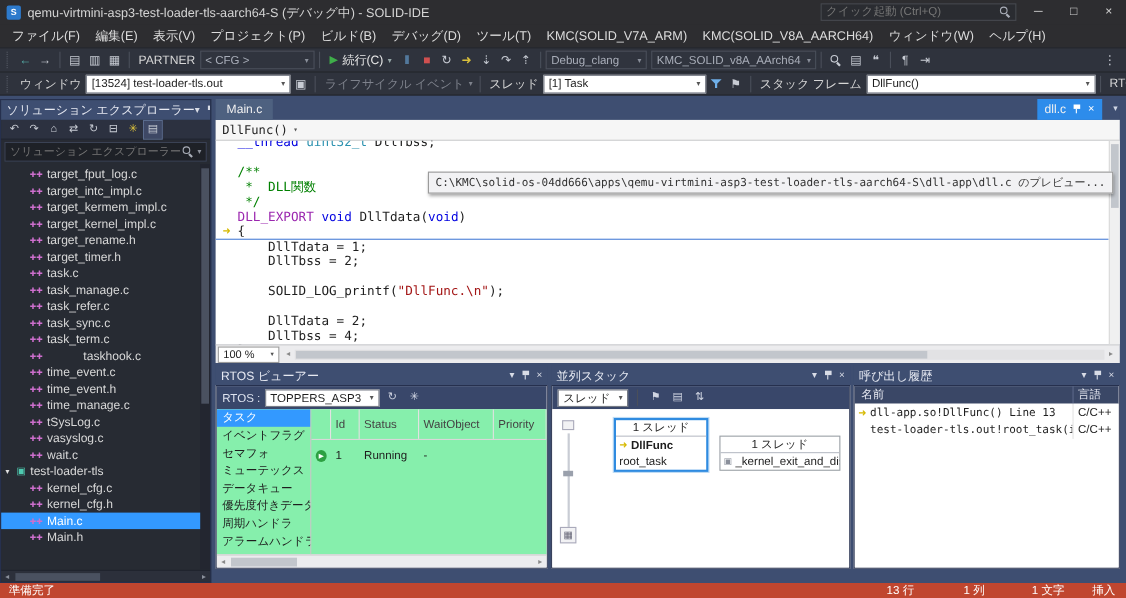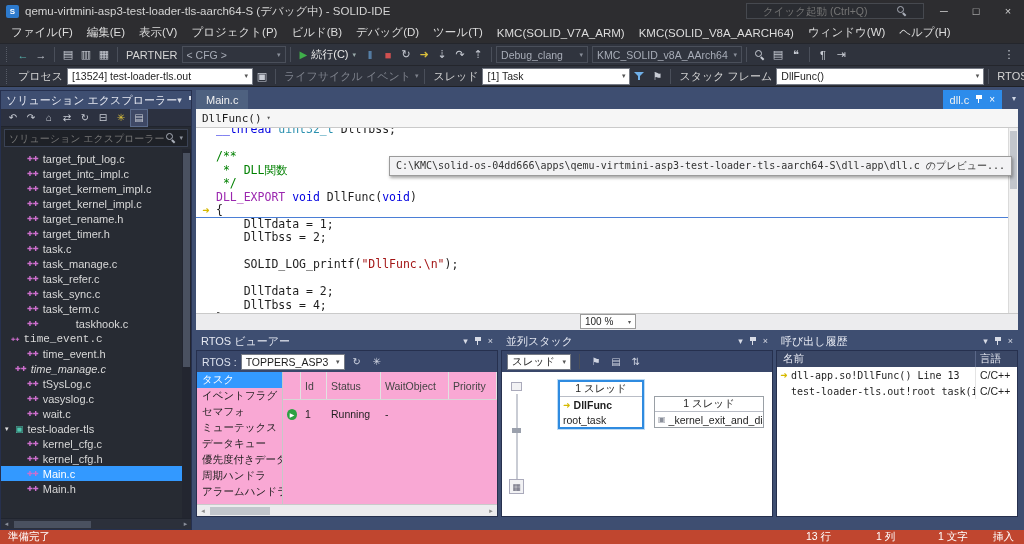--- a/index.html
+++ b/index.html
@@ -4,21 +4,21 @@
 <style>
   *{box-sizing:border-box;margin:0;padding:0;}
   html,body{width:1024px;height:544px;overflow:hidden;background:#2D2D30;}
   body{font-family:"Liberation Sans","DejaVu Sans",sans-serif;font-size:12px;-webkit-font-smoothing:antialiased;}
   .app{position:absolute;left:0;top:0;width:1024px;height:544px;overflow:hidden;}
 
   
   .titlebar{position:absolute;left:0;top:0;right:0;height:22px;background:#2D2D30;color:#D4D4D4;display:flex;align-items:center;font-size:11.5px;}
   .app-icon{width:13px;height:13px;margin:0 6px 0 6px;background:#2D7ACC;border-radius:2px;display:inline-flex;align-items:center;justify-content:center;color:#fff;font-size:8px;font-weight:bold;}
   .title-text{white-space:nowrap;}
-  .quick-launch{position:absolute;right:100px;top:3px;width:178px;height:16px;background:#2A2C31;border:1px solid #46494F;display:flex;align-items:center;padding:0 16px;}
+  .quick-launch{position:absolute;right:100px;top:3px;width:178px;height:16px;background:#2A2C31;border:1px solid #46494F;display:flex;align-items:center;padding:0 4px;}
   .quick-launch input{flex:1;background:transparent;border:0;outline:none;color:#9A9A9A;font-size:10.5px;font-family:inherit;min-width:0;}
   .win-buttons{position:absolute;right:0;top:0;height:22px;display:flex;}
   .win-buttons span{width:32px;height:22px;display:flex;align-items:center;justify-content:center;color:#CFCFCF;font-size:11px;}
 
   
   .menubar{position:absolute;left:0;top:22px;right:0;height:21px;background:#2D2D30;display:flex;align-items:center;padding-left:4px;color:#DCDCDC;font-size:11.5px;}
   .menu-item{padding:0 7px;height:21px;display:flex;align-items:center;white-space:nowrap;}
 
   
   .toolbar{position:absolute;left:0;right:0;background:#2F333D;display:flex;align-items:center;padding-left:6px;color:#C8CCD4;font-size:11px;}
@@ -92,38 +92,38 @@
   .code-line.current{border-bottom:1px solid #4B7FD6;}
   .tok-k{color:#0000E0;}
   .tok-c{color:#008000;}
   .tok-m{color:#9B27AF;}
   .tok-s{color:#A31515;}
   .tok-t{color:#2B91AF;}
   .tok-p{color:#1E1E1E;}
   .editor-vscroll{position:absolute;right:0;top:0;bottom:0;width:10px;background:#F0F0F0;border-left:1px solid #DADADA;}
   .editor-vscroll .thumb{position:absolute;left:1px;right:1px;top:3px;height:58px;background:#C2C6CC;}
   .tooltip{position:absolute;right:6px;top:28px;background:#F2F2F4;border:1px solid #9B9B9B;color:#333;font-size:10px;font-family:"DejaVu Sans Mono",monospace;padding:2px 6px;white-space:nowrap;z-index:5;box-shadow:1px 2px 3px rgba(0,0,0,.35);}
-  .editor-bottom{height:17px;background:#ECECEE;border-top:1px solid #CACACA;display:flex;align-items:center;flex-direction:column;}
+  .editor-bottom{height:17px;background:#ECECEE;border-top:1px solid #CACACA;display:flex;align-items:center;}
   .zoom-combo{width:56px;height:15px;margin-left:2px;background:#fff;border:1px solid #9B9B9B;display:flex;align-items:center;font-size:10px;color:#1E1E1E;padding:0 4px;gap:4px;flex:none;}
   .zoom-combo .caret{margin-left:auto;font-size:6px;color:#555;}
   .editor-hscroll{flex:1;height:15px;display:flex;align-items:center;margin:0 2px;}
   .editor-hscroll .arr{width:12px;text-align:center;font-size:7px;color:#8A8A8A;}
   .editor-hscroll .track{flex:1;height:9px;position:relative;background:#E2E2E4;}
   .editor-hscroll .thumb{position:absolute;left:1px;top:1px;height:7px;width:78%;background:#C2C6CC;}
 
   
   .panel{position:absolute;top:245px;height:185px;display:flex;flex-direction:column;background:#3E4E71;}
   .panel-body{flex:1;background:#fff;border:1px solid #26304E;overflow:hidden;position:relative;display:flex;flex-direction:column;}
   .p-toolbar{height:21px;background:#39476A;display:flex;align-items:center;gap:4px;padding:0 5px;color:#DDE2EE;font-size:10.5px;flex:none;}
   .p-toolbar .tb-icon{width:16px;height:16px;font-size:10px;color:#D0D5E2;}
   .rtos-panel{left:196px;width:302px;}
   .ps-panel{left:501px;width:272px;}
   .cs-panel{left:776px;width:242px;}
 
-  .rtos-main{flex:1;display:flex;overflow:hidden;background:#f9a8d4;}
+  .rtos-main{flex:1;display:flex;overflow:hidden;background:#86efac;}
   .cat-list{width:86px;border-right:1px solid #C8C8C8;flex:none;}
   .cat-item{height:16px;display:flex;align-items:center;padding:0 5px;font-size:10.5px;color:#1E1E1E;white-space:nowrap;overflow:hidden;}
   .cat-item.selected{background:#3399FF;color:#fff;}
   .rtos-table{flex:1;display:flex;flex-direction:column;overflow:hidden;}
   .rt-row{display:flex;height:28px;align-items:center;font-size:10.5px;color:#1E1E1E;}
   .rt-row.head{color:#444;border-bottom:1px solid #D8D8D8;}
   .rt-cell{padding:0 4px;height:100%;display:flex;align-items:center;white-space:nowrap;overflow:hidden;flex:none;}
   .rt-row.head .rt-cell{border-right:1px solid #E2E2E2;}
   .run-badge{width:11px;height:11px;border-radius:50%;background:#2DA042;color:#fff;display:inline-flex;align-items:center;justify-content:center;font-size:6px;}
   .rtos-hscroll{flex:none;height:12px;background:#ECECEE;border-top:1px solid #CACACA;display:flex;align-items:center;}
@@ -243,21 +243,21 @@
     <span class="tb-icon">▤</span>
     <span class="tb-icon">❝</span>
     <span class="sep"></span>
     <span class="tb-icon">¶</span>
     <span class="tb-icon">⇥</span>
     <span class="tb-icon" style="margin-left:auto;margin-right:6px;">⋮</span>
   </div>
 
   <div class="toolbar tb2">
     <span class="grip"></span>
-    <span class="tb-label">プロセス</span>
+    <span class="tb-label">ウィンドウ</span>
     <div class="combo" style="width:186px">
       <span>[13524] test-loader-tls.out</span>
         <span class="caret">▾</span>
     </div>
     <span class="tb-icon">▣</span>
     <span class="sep"></span>
     <span class="tb-label" style="color:#7E828C">ライフサイクル イベント</span>
     <span class="caret" style="font-size:7px;color:#7E828C;margin-right:2px;">▾</span>
     <span class="sep"></span>
     <span class="tb-label">スレッド</span>
@@ -349,29 +349,29 @@
             <span class="tree-label">task_sync.c</span>
           </div>
           <div class="tree-item" style="padding-left: 26px;">
             <span class="file-icon c-file">✚✚</span>
             <span class="tree-label">task_term.c</span>
           </div>
           <div class="tree-item" style="padding-left: 26px; gap: 33px;">
             <span class="file-icon c-file">✚✚</span>
             <span class="tree-label">taskhook.c</span>
           </div>
-          <div class="tree-item" style="padding-left: 10px; font-family: Liberation Mono, monospace;">
+          <div class="tree-item" style="padding-left: 26px;">
             <span class="file-icon c-file">✚✚</span>
             <span class="tree-label">time_event.c</span>
           </div>
           <div class="tree-item" style="padding-left: 26px;">
             <span class="file-icon c-file">✚✚</span>
             <span class="tree-label">time_event.h</span>
           </div>
-          <div class="tree-item" style="padding-left: 14px; font-style: italic;">
+          <div class="tree-item" style="padding-left: 26px;">
             <span class="file-icon c-file">✚✚</span>
             <span class="tree-label">time_manage.c</span>
           </div>
           <div class="tree-item" style="padding-left: 26px;">
             <span class="file-icon c-file">✚✚</span>
             <span class="tree-label">tSysLog.c</span>
           </div>
           <div class="tree-item" style="padding-left: 26px;">
             <span class="file-icon c-file">✚✚</span>
             <span class="tree-label">vasyslog.c</span>
@@ -449,21 +449,21 @@
             <div class="code-line">
               <span class="gutter"></span>
               <span class="line-text"><span class="tok-c"> *  DLL関数</span></span>
             </div>
             <div class="code-line">
               <span class="gutter"></span>
               <span class="line-text"><span class="tok-c"> */</span></span>
             </div>
             <div class="code-line">
               <span class="gutter"></span>
-              <span class="line-text"><span class="tok-m">DLL_EXPORT </span><span class="tok-k">void</span><span class="tok-p"> DllFunc(</span><span class="tok-k">void</span><span class="tok-p">)</span></span>
+              <span class="line-text"><span class="tok-m">DLL_EXPORT </span><span class="tok-k">void</span><span class="tok-p"> DllTdata(</span><span class="tok-k">void</span><span class="tok-p">)</span></span>
             </div>
             <div class="code-line current">
               <span class="gutter">➜</span>
               <span class="line-text"><span class="tok-p">{</span></span>
             </div>
             <div class="code-line">
               <span class="gutter"></span>
               <span class="line-text"><span class="tok-p">    DllTdata = 1;</span></span>
             </div>
             <div class="code-line">

